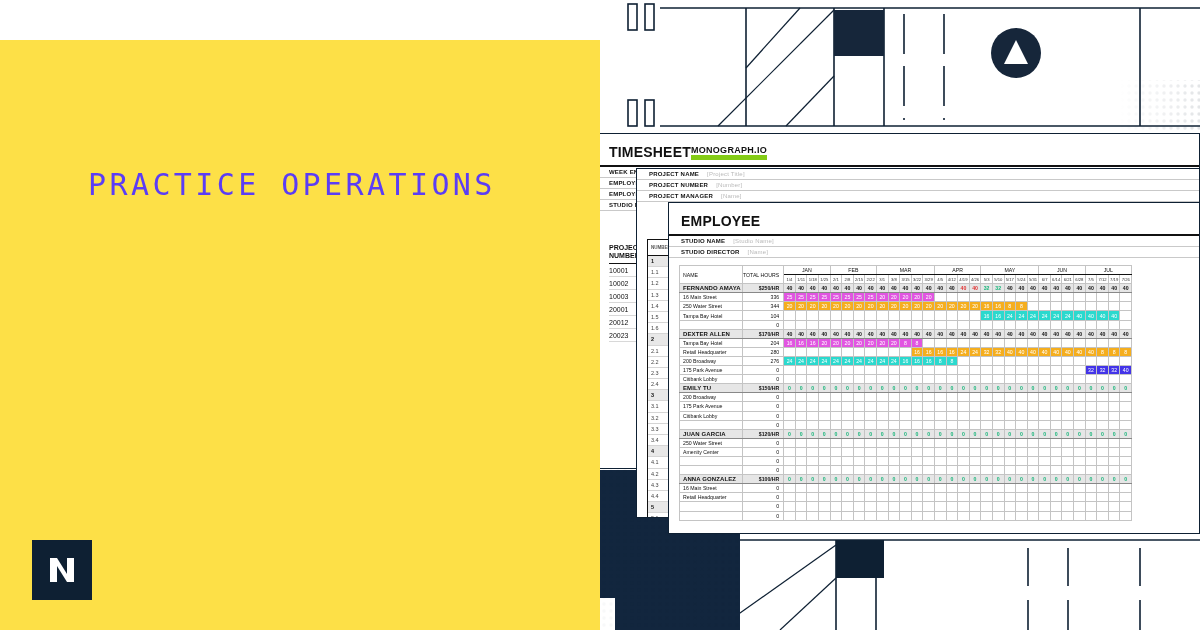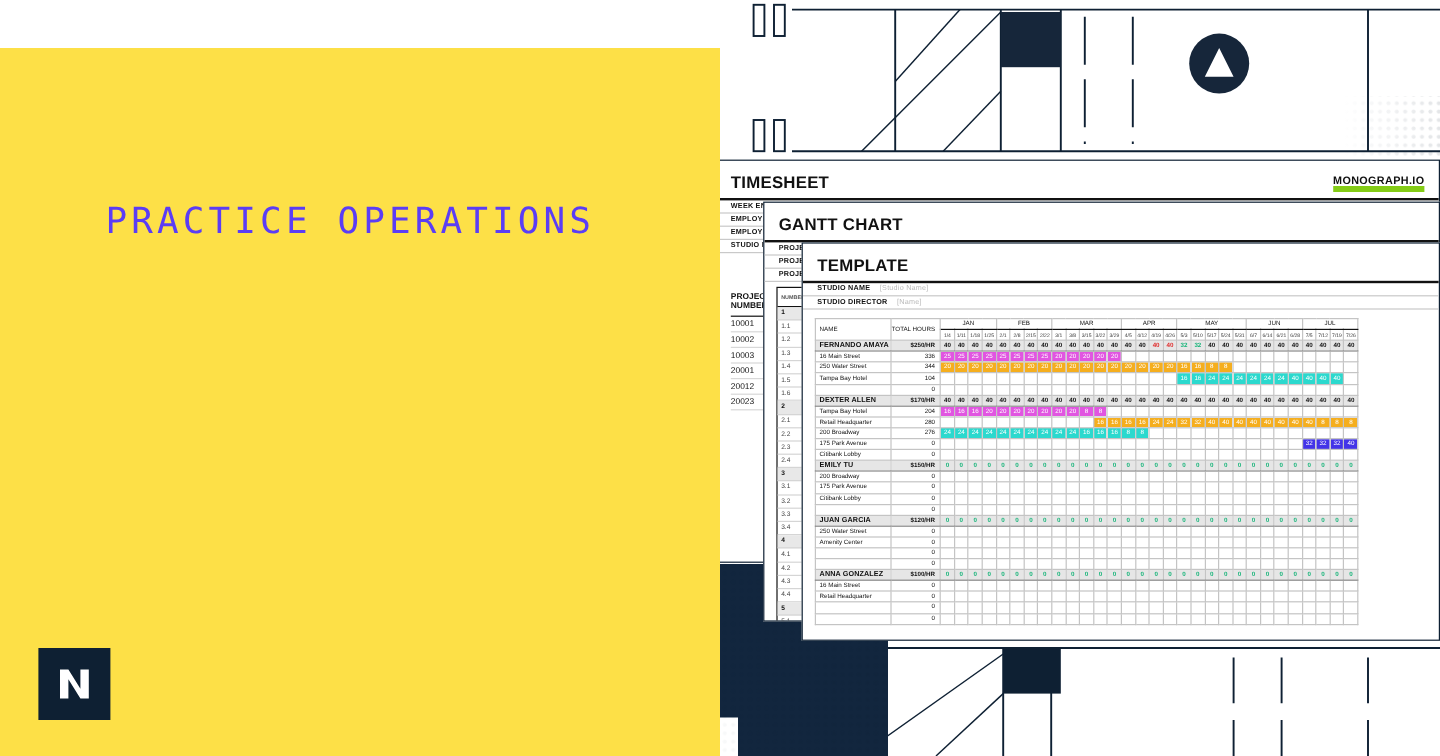--- a/index.html
+++ b/index.html
@@ -33,21 +33,21 @@
   #bg{ position:absolute; left:0; top:0; width:1200px; height:630px; z-index:1; }
 
   
   .doc{ position:absolute; background:#fff; border:1.5px solid #0E2033; z-index:20; overflow:hidden; }
   #doc-timesheet{ left:596px; top:133px; width:604px; height:336px; z-index:21; }
   #doc-gantt    { left:636px; top:168px; width:564px; height:350px; z-index:22; }
   #doc-staffing { left:668px; top:202px; width:532px; height:332px; z-index:23; }
 
   .doc-title{ font-size:14px; font-weight:700; color:#111; letter-spacing:.2px; }
   .doc-brand{ font-size:9px; font-weight:700; color:#111; letter-spacing:.3px; border-bottom:5px solid #84cc16; }
-  .doc-head{ display:flex; justify-content:space-between; align-items:flex-end;
+  .doc-head{ display:flex; justify-content:flex-start; align-items:flex-end;
              padding:10px 12px 5px 12px; border-bottom:2px solid #111; }
 
   .field-row{ display:flex; align-items:center; gap:8px; padding:2px 12px;
               border-bottom:1px solid #c9c9c9; font-size:6px; font-weight:700;
               letter-spacing:.2px; color:#111; }
   .field-row .fv{ font-weight:400; color:#b9b9b9; flex:1; }
 
   
   #ts-projects{ position:absolute; left:12px; top:110px; width:52px; font-size:7px; color:#111; }
   #ts-projects .ph{ font-weight:700; line-height:1.15; padding-bottom:3px; border-bottom:1px solid #111; }
@@ -198,23 +198,20 @@
       <div class="pn">10001</div>
       <div class="pn">10002</div>
       <div class="pn">10003</div>
       <div class="pn">20001</div>
       <div class="pn">20012</div>
       <div class="pn">20023</div>
     </div>
 </div>
 
 <div class="doc" id="doc-gantt">
-  <div class="doc-head">
-    <span class="doc-title">GANTT CHART</span>
-  </div>
   <div id="gt-fields">
       <div class="field-row">
        <span>PROJECT NAME</span>
        <span class="fv">[Project Title]</span>
      </div>
       <div class="field-row">
        <span>PROJECT NUMBER</span>
        <span class="fv">[Number]</span>
      </div>
       <div class="field-row">
@@ -246,21 +243,21 @@
       <div class="gr">4.2</div>
       <div class="gr">4.3</div>
       <div class="gr">4.4</div>
       <div class="gr maj">5</div>
       <div class="gr">5.1</div>
     </div>
 </div>
 
 <div class="doc" id="doc-staffing">
   <div class="doc-head">
-    <span class="doc-title">TEMPLATE</span>
+    <span class="doc-title">EMPLOYEE</span>
   </div>
   <div id="st-fields">
       <div class="field-row">
        <span>STUDIO NAME</span>
        <span class="fv">[Studio Name]</span>
      </div>
       <div class="field-row">
        <span>STUDIO DIRECTOR</span>
        <span class="fv">[Name]</span>
      </div>

